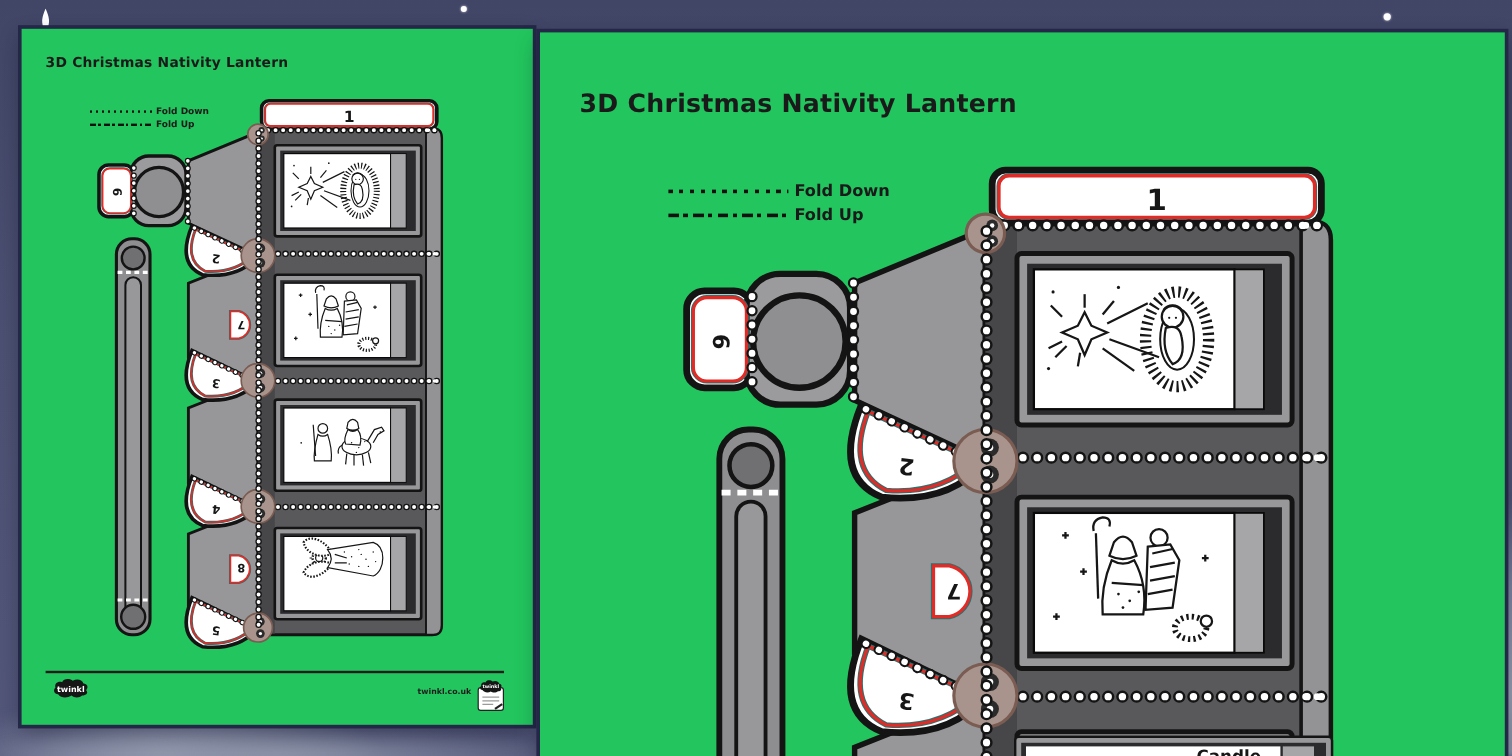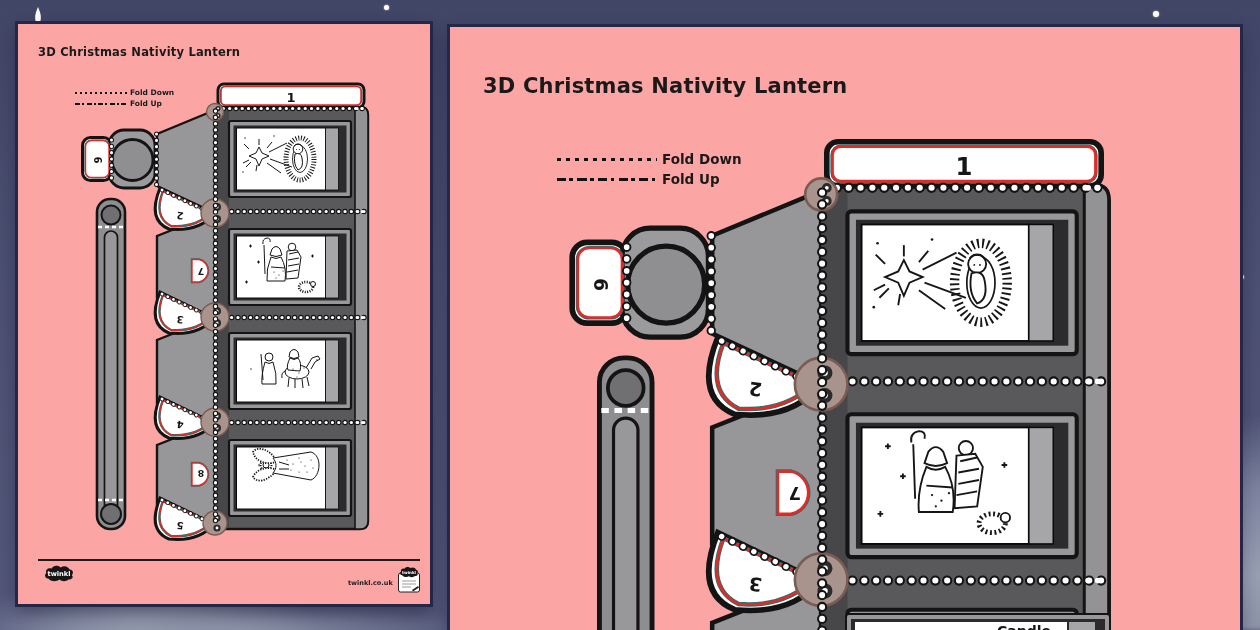--- a/index.html
+++ b/index.html
@@ -16,21 +16,21 @@
          filter:blur(4px);}
   .blob-right{left:1234px;top:415px;width:30px;height:215px;
          background:linear-gradient(180deg,rgba(84,90,124,0) 0%,#7e84a0 35%,#9aa0b4 75%,#8d93a8 100%);
          filter:blur(2px);}
   .speck{background:#fff;border-radius:50%;box-shadow:0 0 2px rgba(255,255,255,.8);}
   .s1{left:384px;top:5px;width:5px;height:5px;}
   .s2{left:1153px;top:11px;width:6px;height:6px;}
   .s3{left:1240px;top:275px;width:4px;height:4px;}
   .pin{left:31px;top:7px;width:14px;height:20px;}
   
-  .page{background:#fca5a5;box-shadow:0 0 0 3px #242747,0 8px 18px rgba(10,12,30,.4);}
+  .page{background:#22c55e;box-shadow:0 0 0 3px #242747,0 8px 18px rgba(10,12,30,.4);padding-left:14px;}
   .page-left{left:18px;top:24px;width:412px;height:580px;}
   .page-right{left:450px;top:27px;width:790px;height:603px;overflow:hidden;}
   .title{color:#1a1a1a;font-weight:bold;letter-spacing:.2px;white-space:nowrap;}
   .page-left .title{left:20px;top:21px;font-size:11.5px;}
   .page-right .title{left:33px;top:47px;font-size:21px;}
   
   .legend-row{display:flex;align-items:center;}
   .legend-label{font-weight:bold;color:#1a1a1a;text-align:right;}
   .page-left .legend{left:57px;top:63px;}
   .page-left .legend-row{height:11px;}
@@ -53,21 +53,21 @@
   
   .candle{left:395px;top:586px;width:262px;height:60px;background:#98989a;
           border:2.5px solid #141414;border-radius:4px;}
   .candle-dark{position:absolute;left:4px;top:4px;right:4px;bottom:4px;background:#2b2b2d;}
   .candle-white{position:absolute;left:8px;top:7px;width:212px;height:44px;background:#fff;}
   .candle-strip{position:absolute;left:222px;top:7px;width:26px;height:44px;background:#a6a6a8;}
   .candle-text{position:absolute;left:142px;top:1px;font-weight:bold;font-size:14px;color:#161616;}
   
   .footer-line{left:20px;top:535px;width:382px;height:1.6px;background:#1c1c1c;}
   .footer-logo{left:26px;top:541px;}
-  .footer-right{left:330px;top:542px;display:flex;align-items:center;}
+  .footer-right{left:330px;top:542px;display:flex;align-items:flex-start;}
   .site-text{font-size:6.5px;font-weight:bold;color:#1c1c1c;margin-top:6px;margin-right:4px;}
   .badge{display:block;}
 </style>
 </head>
 <body>
 
 <div class="abs blob1"></div>
 <div class="abs blob-strip"></div>
 <div class="abs blob-right"></div>
 <svg class="abs pin" viewBox="0 0 14 20">

